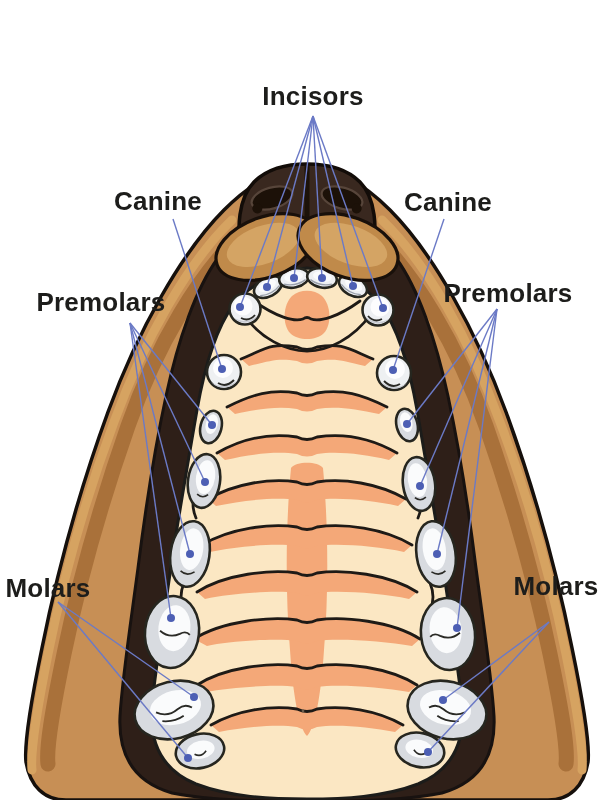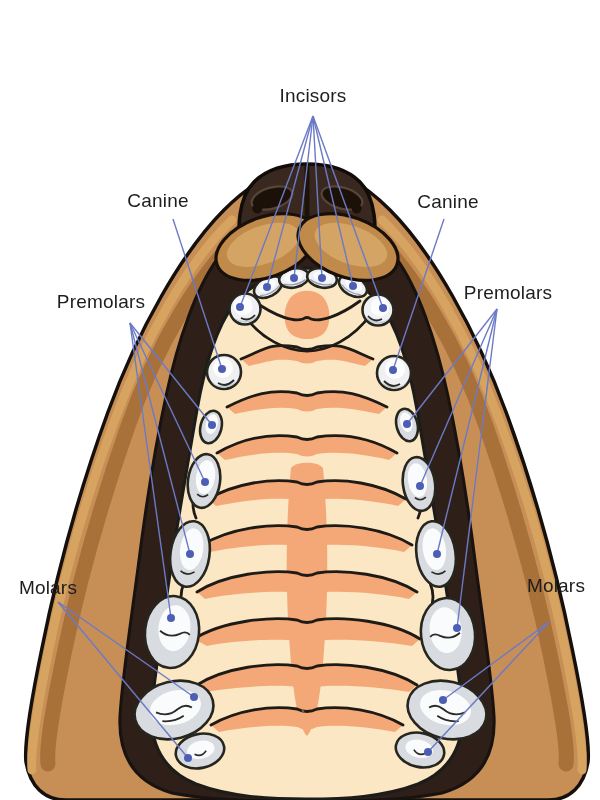--- a/index.html
+++ b/index.html
@@ -1,20 +1,20 @@
 <!DOCTYPE html>
 <html><head>
 <meta charset="utf-8">
 <style>
   html,body{margin:0;padding:0;background:#ffffff;}
   .stage{position:relative;width:600px;height:800px;background:#ffffff;overflow:hidden;
          font-family:"Liberation Sans", sans-serif;}
   .stage svg{position:absolute;left:0;top:0;}
   .label{position:absolute;transform:translate(-50%,-50%);
-         font-weight:400;font-size:19px;letter-spacing:.2px;color:#1d1d1b;white-space:nowrap;}
+         font-weight:700;font-size:26px;letter-spacing:.2px;color:#1d1d1b;white-space:nowrap;}
 </style>
 </head>
 <body>
 
 <div class="stage">
 
 <svg width="600" height="800" viewBox="0 0 600 800">
 
   <defs>
     <clipPath id="cavityClip">

